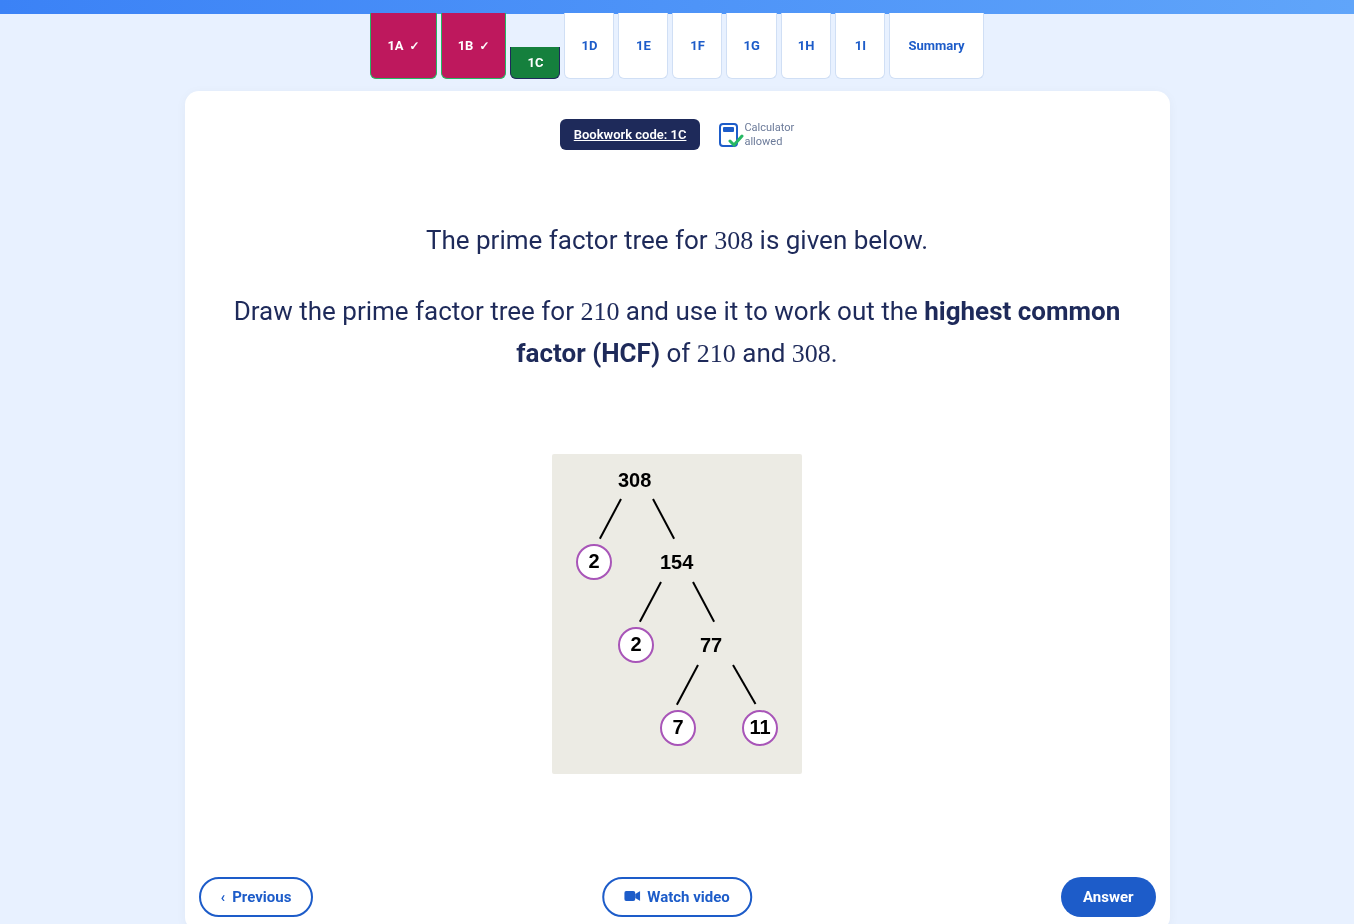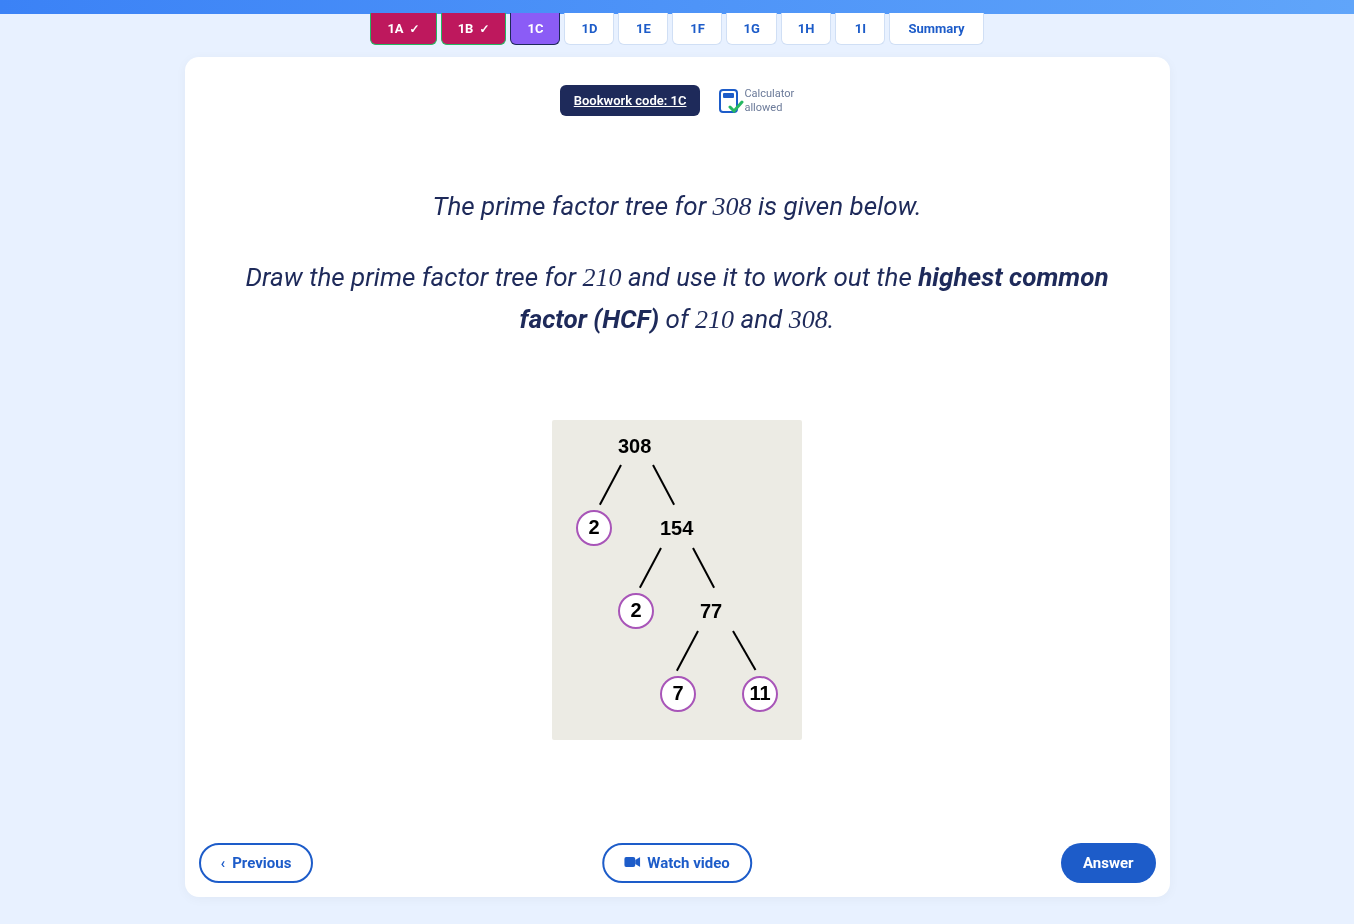--- a/index.html
+++ b/index.html
@@ -28,21 +28,21 @@
       cursor: pointer;
       display: flex;
       align-items: center;
       gap: 6px;
       min-width: 50px;
       justify-content: center;
       border: 1px solid #d0dff5;
       border-top: none;
     }
     .tab.done { background: #be185d; color: #fff; border-color: #26b863; }
-    .tab.active { background: #8b5cf6; color: #fff; border-color: #1e2a5a; padding: 8px 9px; }
+    .tab.active { background: #15803d; color: #fff; border-color: #1e2a5a; padding: 8px 9px; margin-top: 34px; }
     .tab.pending { background: #fff; color: #1d5cc9; }
     .tab.summary { background: #fff; color: #1d5cc9; padding: 6px 18px; }
     .check { font-size: 12px; }
     .main-card {
       background: #fff;
       border-radius: 14px;
       margin: 12px auto 0;
       width: 985px;
       min-height: 840px;
       box-shadow: 0 2px 12px rgba(0,0,0,0.04);
@@ -68,21 +68,20 @@
     .calc-box { display: flex; align-items: center; gap: 0; }
     .calc-icon {
       width: 28px; height: 28px;
       position: relative;
     }
     .calc-text { font-size: 11px; color: #6b7a99; line-height: 1.2; }
     .question {
       text-align: center;
       color: #1e2a5a;
       padding: 70px 40px 30px;
-      font-style: italic;
     }
     .question p {
       font-size: 26px;
       line-height: 1.55;
       margin-bottom: 30px;
       font-weight: 400;
     }
     .question .mn { font-family: Georgia, serif; }
     .question strong { font-weight: 700; }
     .tree-box {

